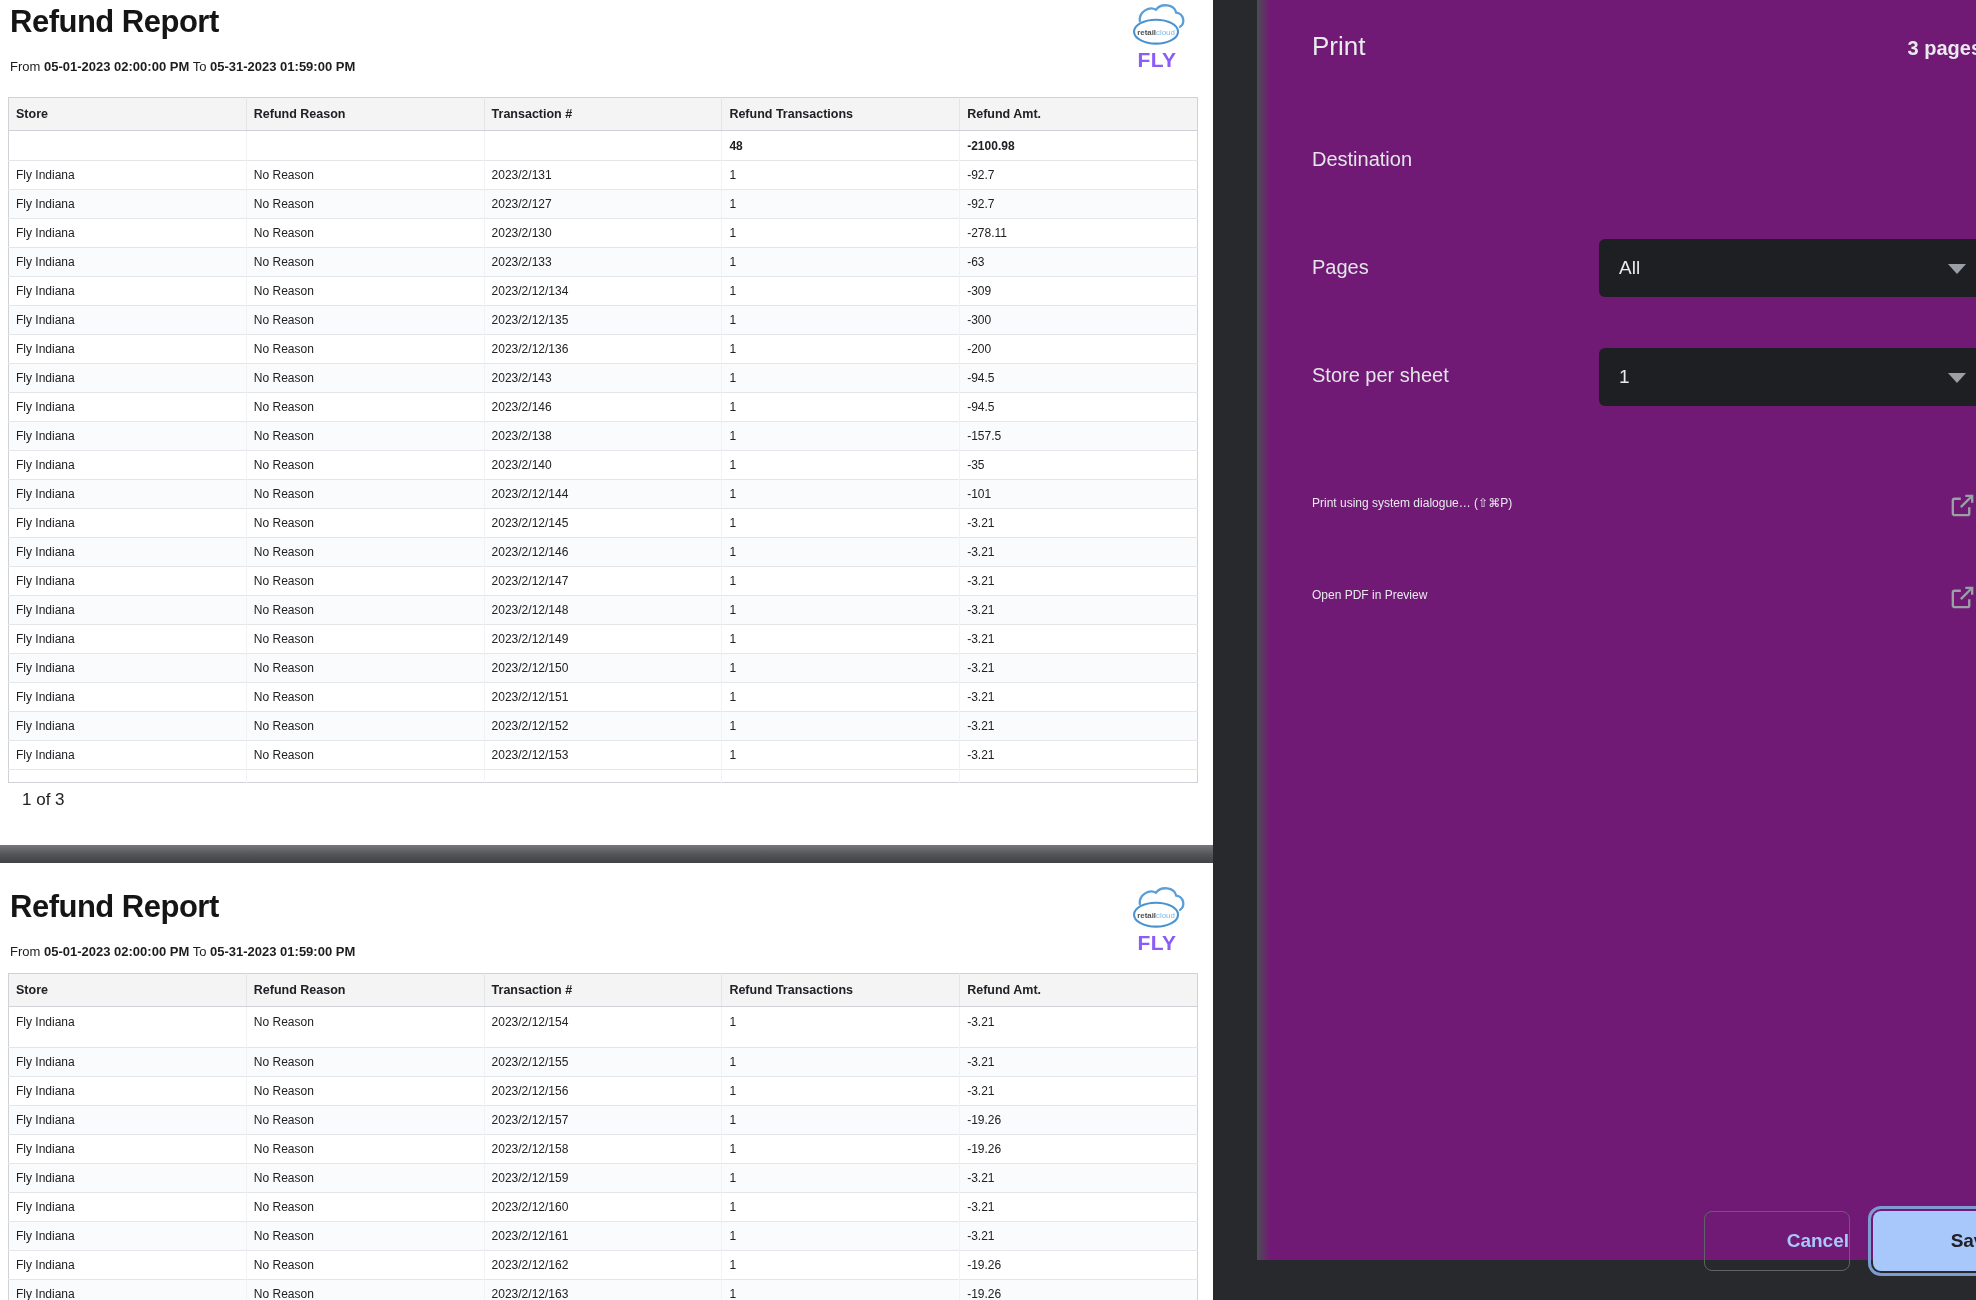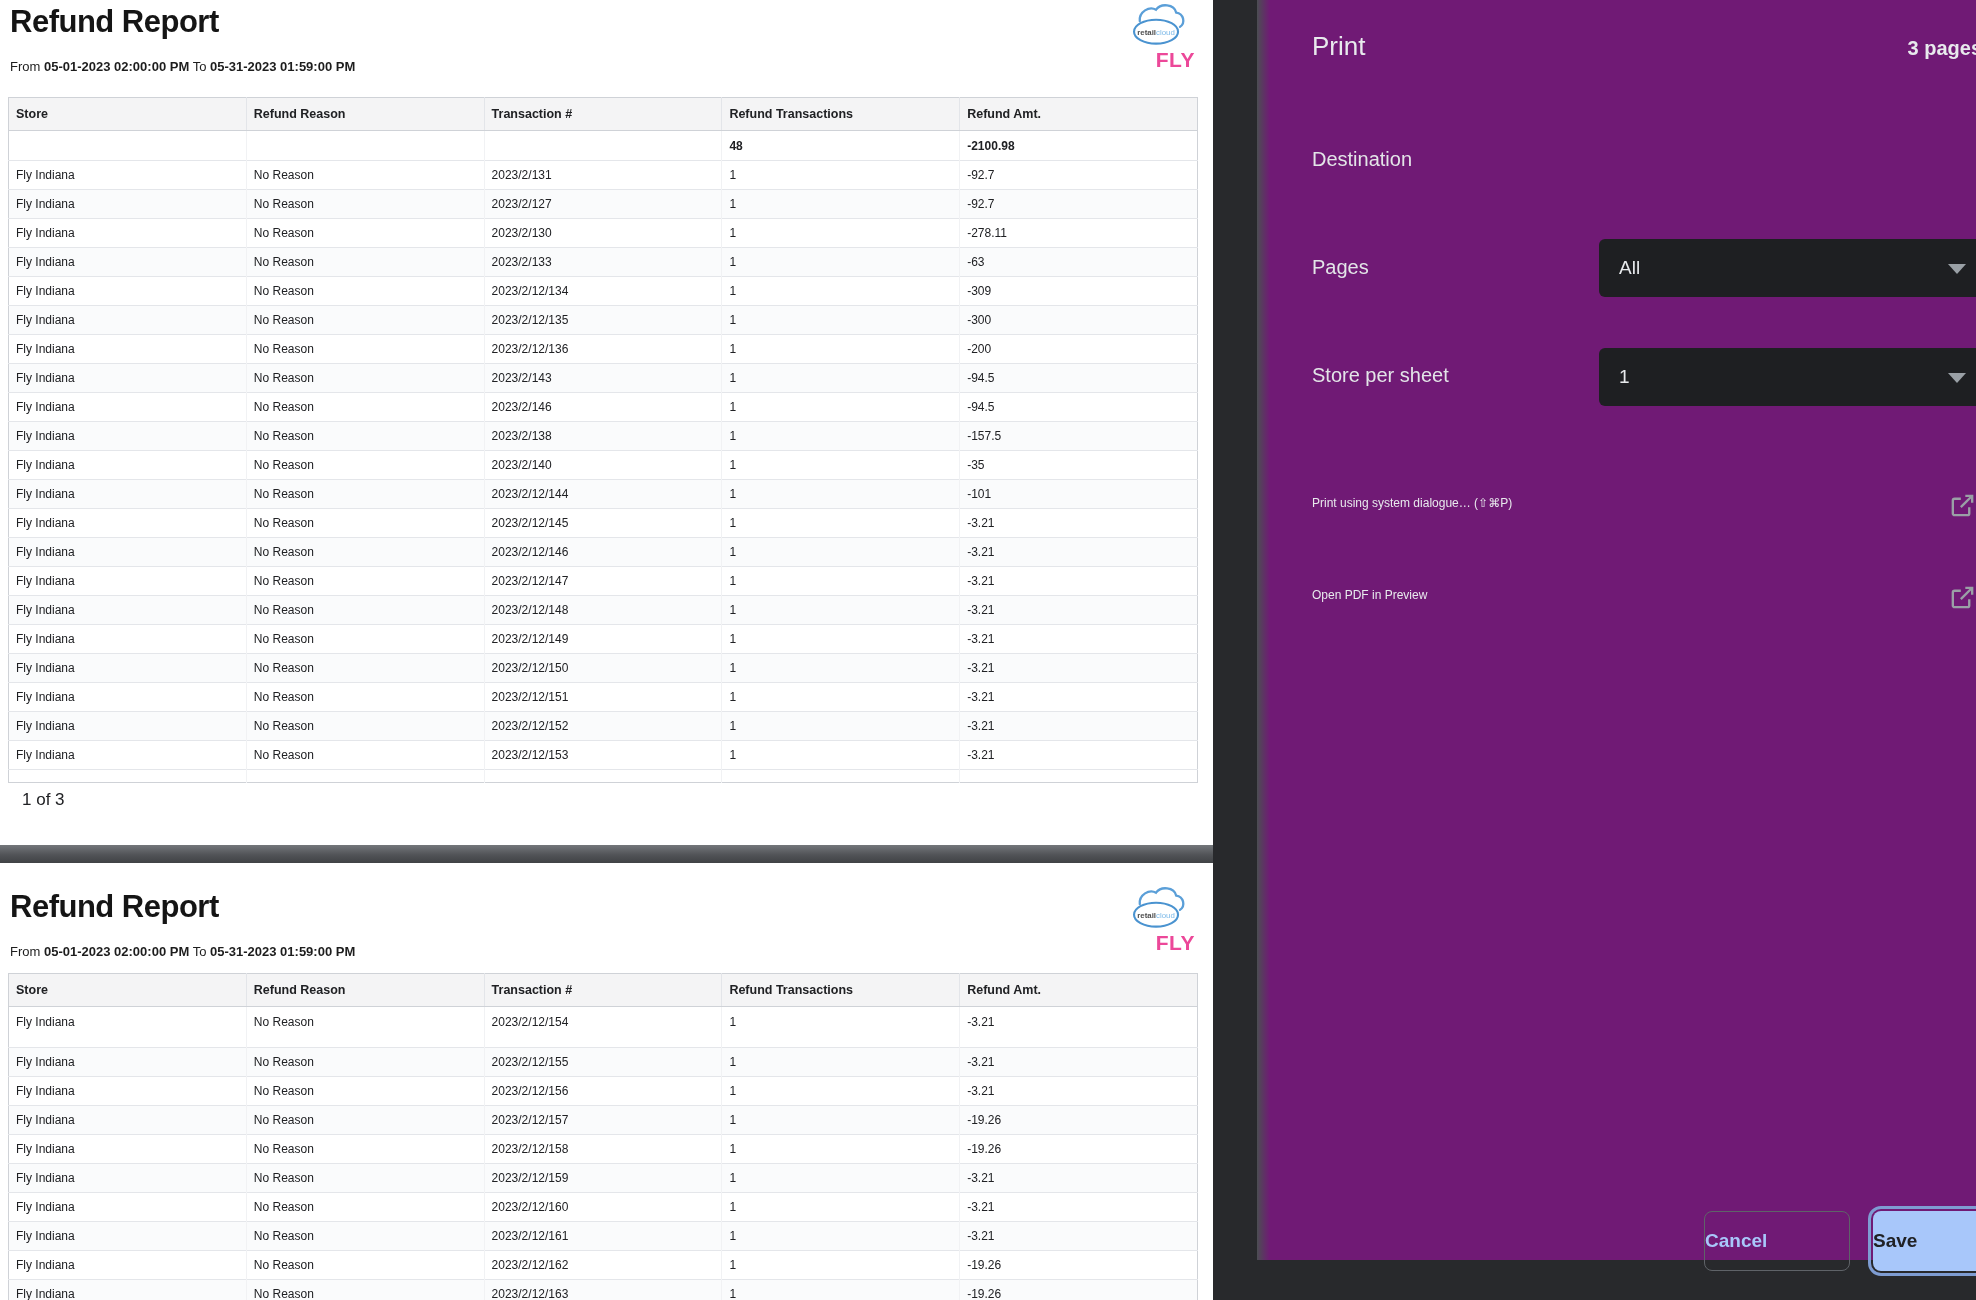--- a/index.html
+++ b/index.html
@@ -24,21 +24,21 @@
   .page-2 .page-title { top:26px; }
 
   .dateline { position:absolute; left:10px; font-size:13px; color:#1d1d1d;text-align:right; }
   .page-1 .dateline { top:59px; }
   .page-2 .dateline { top:81px; }
   .dateline .bold { font-weight:700; }
 
   .logo-block { position:absolute; width:76px; text-align:center; }
   .page-1 .logo-block { right:18px; top:2px; }
   .page-2 .logo-block { right:18px; top:22px; }
-  .fly-text { font-size:21px; font-weight:800; color:#ec4899; text-align:right; margin-top:-2px; letter-spacing:0.5px; }
+  .fly-text { font-size:21px; font-weight:800; color:#8b5cf6; text-align:center; margin-top:-2px; letter-spacing:0.5px; }
 
   table.report { position:absolute; left:8px; width:1190px; border-collapse:collapse; table-layout:fixed;
                  font-size:12px; color:#202124; border:1px solid #cfd2d7; }
   .page-1 table.report { top:97px; }
   .page-2 table.report { top:110px; }
   table.report col { width:20%; }
   table.report th { height:33px; background:#f4f4f5; font-weight:700; font-size:12.5px; text-align:left;
                     padding:0 4px 0 7px; border-bottom:1px solid #cfd2d7; }
   table.report th + th { border-left:1px solid #e3e5e9;margin-left:8px; }
   table.report td { height:29px; padding:0 4px 0 7px; border-top:1px solid #e4e6ea; background:#fff; }
@@ -74,21 +74,21 @@
               border-left:9px solid transparent; border-right:9px solid transparent; border-top:10px solid #9aa0a6; }
 
   .link-row { position:absolute; left:55px; font-size:12px; color:#e8eaed; cursor:pointer; white-space:nowrap; }
   .link-system { top:496px; }
   .link-openpdf { top:588px; }
   .ext-icon { position:absolute; right:44px; width:27px; height:27px; cursor:pointer; }
   .ext-system { top:492px; }
   .ext-openpdf { top:584px; }
 
   .btn { position:absolute; top:1211px; height:60px; border-radius:8px; font-size:19px; font-weight:700;
-         font-family:"Liberation Sans", sans-serif; cursor:pointer; text-align:left; line-height:58px; }
+         font-family:"Liberation Sans", sans-serif; cursor:pointer; text-align:right; line-height:58px; }
   .btn-cancel { left:447px; width:146px; background:transparent; border:1.5px solid #5f6368; color:#a8c7fa; }
   .btn-save { left:616px; width:122px; background:#a8c7fa; border:none; color:#202124;
               outline:3px solid #7e9cd2; outline-offset:2px; }
 </style>
 </head>
 <body>
 
 <div class="preview">
 
   <div class="page page-1">

